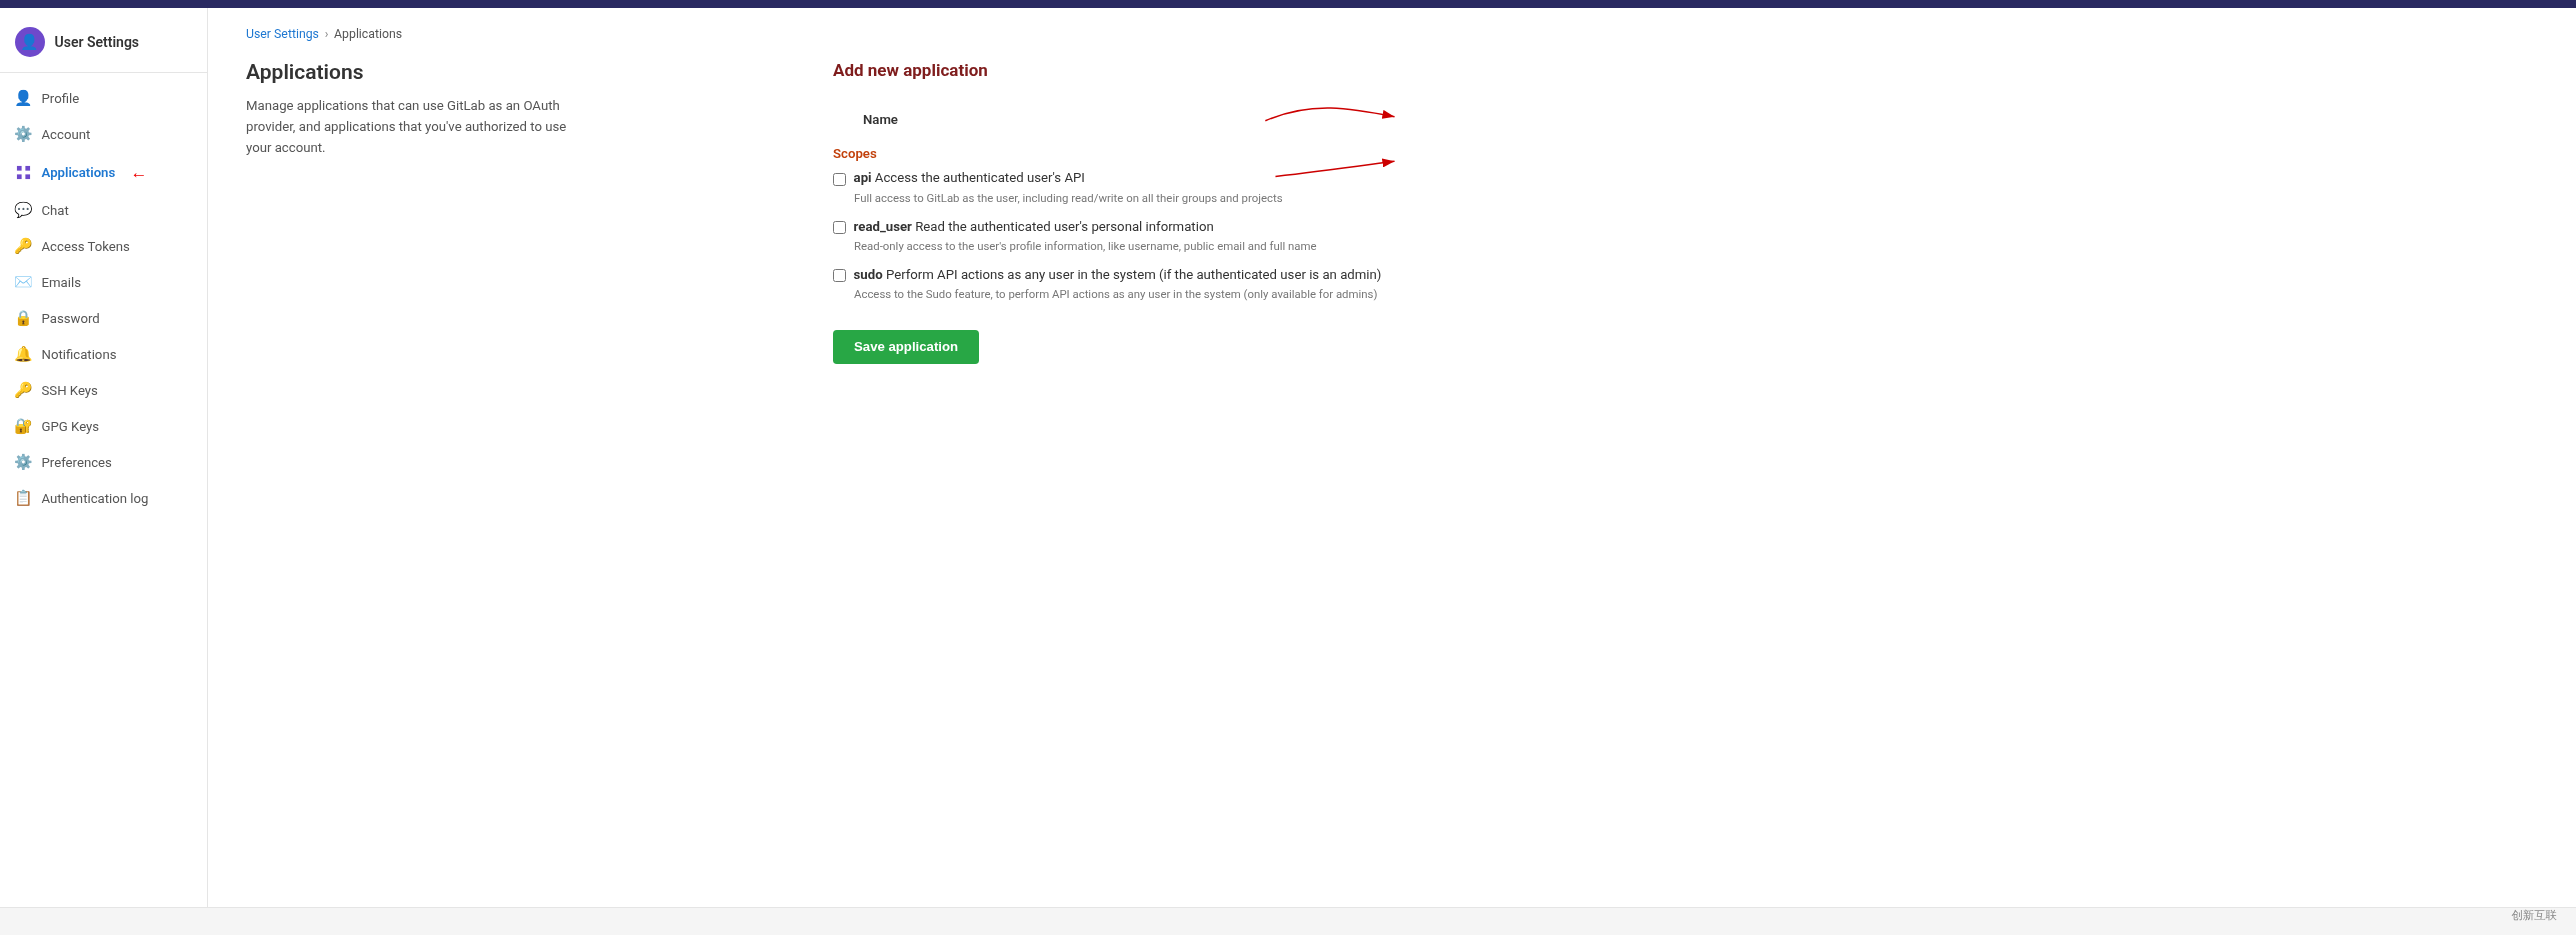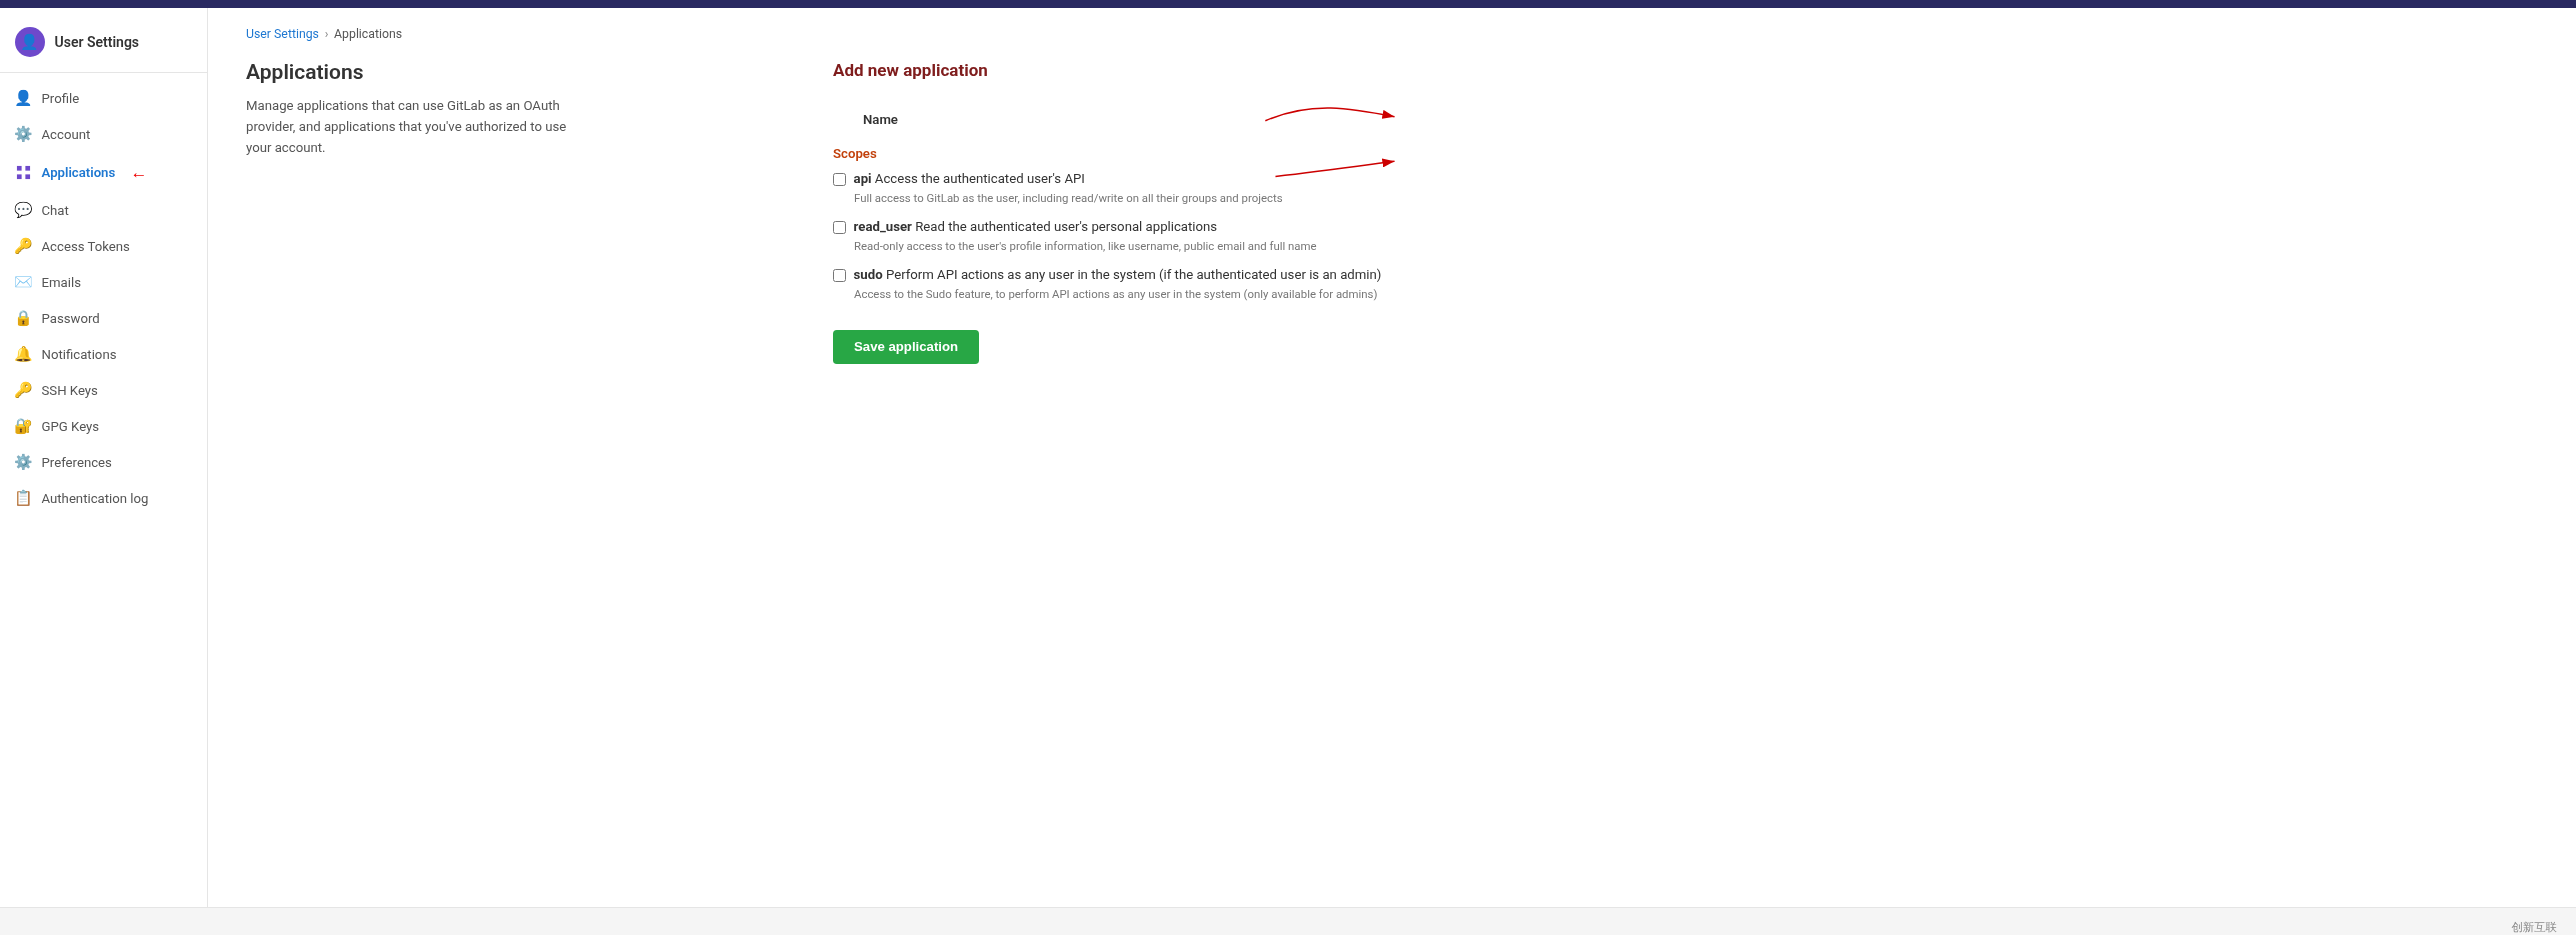--- a/index.html
+++ b/index.html
@@ -174,21 +174,21 @@
       color: #c2410c;
       margin-bottom: 9.5px;
     }
 
     .scope-item {
       margin-bottom: 11.4px;
     }
 
     .scope-row {
       display: flex;
-      align-items: flex-end;
+      align-items: center;
       gap: 7.6px;
       margin-bottom: 3.8px;
     }
 
     .scope-row input[type="checkbox"] {
       margin-top: 2.8px;
       flex-shrink: 0;
     }
 
     .scope-name {
@@ -221,21 +221,21 @@
       margin-top: 7.6px;
       text-align: right;
     }
 
     
     .bottom-bar {
       height: 28px;
       background: #f5f5f5;
       border-top: 0.9px solid #e5e5e5;
       display: flex;
-      align-items: flex-end;
+      align-items: flex-start;
       justify-content: flex-end;
       padding: 0 19px;
       flex-shrink: 0;
     }
 
     .bottom-brand {
       font-size: 11.4px;
       color: #888;
     }
 
@@ -376,21 +376,21 @@
             <span class="scope-desc"> Access the authenticated user's API</span>
           </label>
         </div>
         <div class="scope-sub-desc">Full access to GitLab as the user, including read/write on all their groups and projects</div>
       </div>
                 <div class="scope-item">
         <div class="scope-row">
           <input type="checkbox" id="scope-read_user" style="">
           <label for="scope-read_user">
             <span class="scope-name">read_user</span>
-            <span class="scope-desc"> Read the authenticated user's personal applications</span>
+            <span class="scope-desc"> Read the authenticated user's personal information</span>
           </label>
         </div>
         <div class="scope-sub-desc">Read-only access to the user's profile information, like username, public email and full name</div>
       </div>
                 <div class="scope-item">
         <div class="scope-row">
           <input type="checkbox" id="scope-sudo" style="">
           <label for="scope-sudo">
             <span class="scope-name">sudo</span>
             <span class="scope-desc"> Perform API actions as any user in the system (if the authenticated user is an admin)</span>

